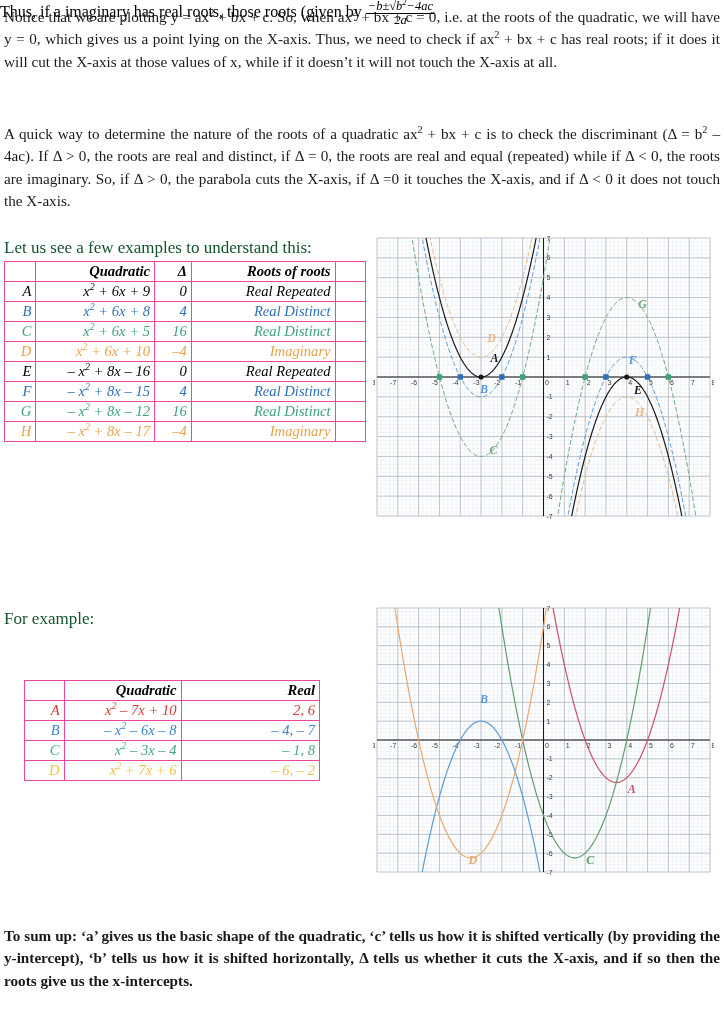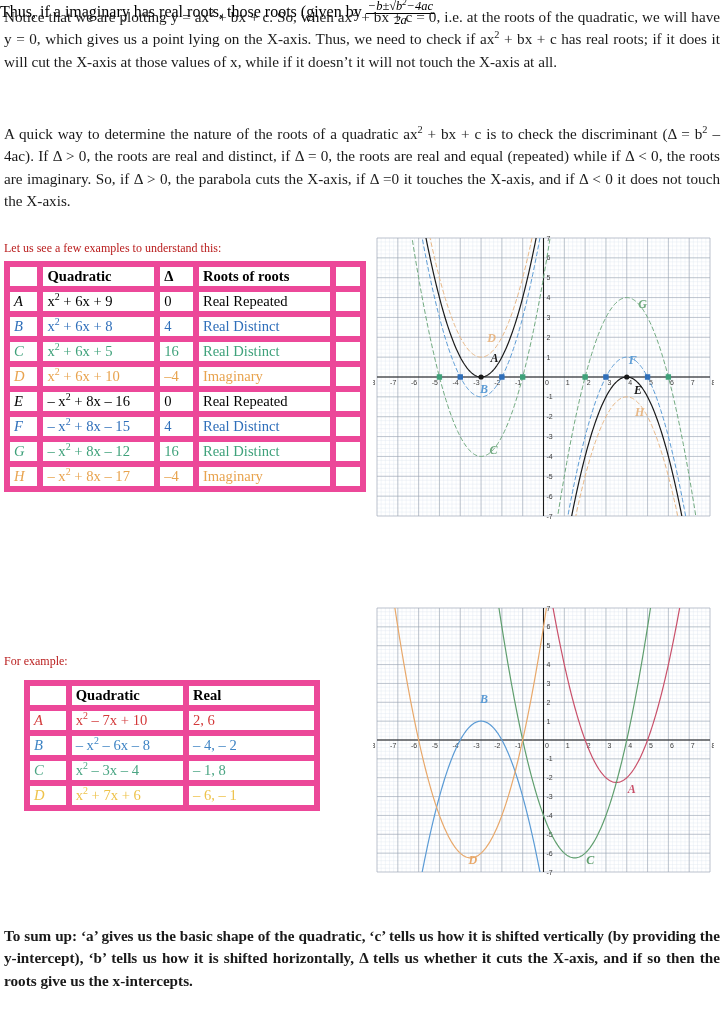--- a/index.html
+++ b/index.html
@@ -16,36 +16,37 @@
     position:absolute;
     margin:0;
     font-size:15.2px;
     line-height:22.3px;
     text-align:justify;
     color:#1a1a1a;
   }
   sup{font-size:.68em;vertical-align:super;line-height:0;}
 
   .lead{
-    position:absolute;font-size:12px;line-height:22px;color:#b91c1c;
+    position:absolute;font-size:17px;line-height:22px;color:#14532d;
   }
 
   
   table.tbl{
     position:absolute;
     border-collapse:collapse;
     font-size:14.6px;
     background:#fff;
   }
   table.tbl td, table.tbl th{
-    border:6px solid #ec4899;
+    border:1px solid #ec4899;
     padding:1px 4px;
-    text-align:left;
+    text-align:right;
     vertical-align:middle;
     white-space:nowrap;
+    font-style:italic;
   }
   table.tbl th{font-weight:bold;}
   .rowlabel{font-style:italic;font-family:"Liberation Serif",serif;}
 
   
   .chart{position:absolute;}
   .chart svg{display:block;}
   .ticklbl{font-family:"Liberation Sans",sans-serif;font-size:7px;fill:#3b3b3b;}
 
   .frac{display:inline-block;text-align:center;vertical-align:middle;
@@ -393,50 +394,50 @@
             <rect x="4" y="4" width="333" height="278"></rect>
           </clipPath>
         </defs>
       </svg>
   </div>
 
   <div class="para" style="left:4px;top:530px;width:716px;text-align:justify;">
     <span>Thus, if a imaginary has real roots, those roots (given by </span><span class="frac"><span class="num">−b±√b<sup>2</sup>−4ac</span><span class="den">2a</span></span>
   </div>
 
-  <div class="lead" style="left:4px;top:650px;">For example:</div>
+  <div class="lead" style="left:4px;top:608px;">For example:</div>
 
   <table class="tbl" style="left:24px;top:680px;width:296px;">
     <thead>
       <tr>
         <th style="width:34px;"></th>
         <th style="width:114px;">Quadratic</th>
         <th style="width:144px;">Real</th>
       </tr>
     </thead>
     <tbody>
       <tr style="color:#d33a3a;">
         <td class="rowlabel">A</td>
         <td>x<sup>2</sup> – 7x + 10</td>
         <td>2, 6</td>
       </tr>
       <tr style="color:#3f84c4;">
         <td class="rowlabel">B</td>
         <td>– x<sup>2</sup> – 6x – 8</td>
-        <td>– 4, – 2</td>
+        <td>– 4, – 7</td>
       </tr>
       <tr style="color:#4aa583;">
         <td class="rowlabel">C</td>
         <td>x<sup>2</sup> – 3x – 4</td>
         <td>– 1, 8</td>
       </tr>
       <tr style="color:#eec24a;">
         <td class="rowlabel">D</td>
         <td>x<sup>2</sup> + 7x + 6</td>
-        <td>– 6, – 1</td>
+        <td>– 6, – 2</td>
       </tr>
     </tbody>
   </table>
 
   <div class="chart" style="left:373px;top:604px;">
     <svg id="svg-chart-1" width="341" height="272" viewBox="0 0 341 272">
         <g>
           <rect x="0" y="0" width="341" height="272" fill="#ffffff"></rect>
           <g stroke="#dfe6ef" stroke-width="0.4">
             <line x1="4" y1="4" x2="4" y2="268"></line>

